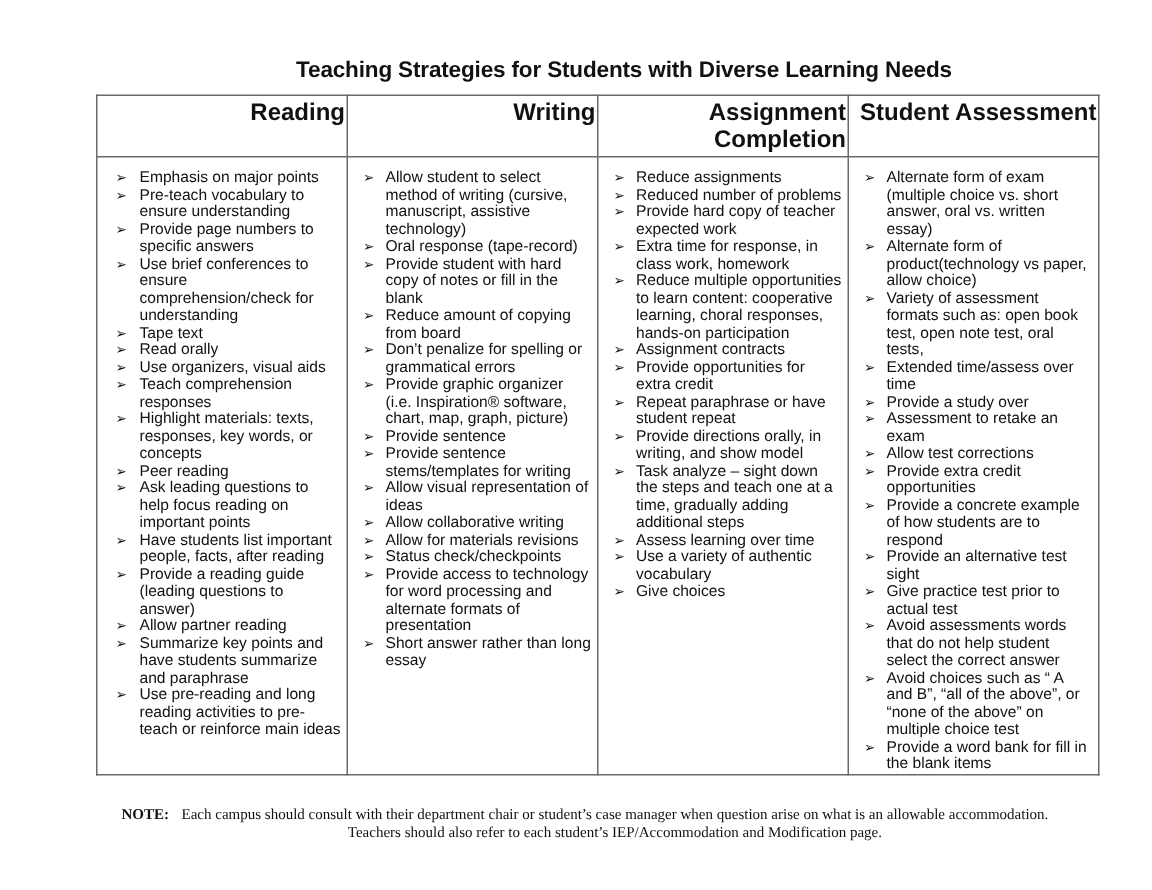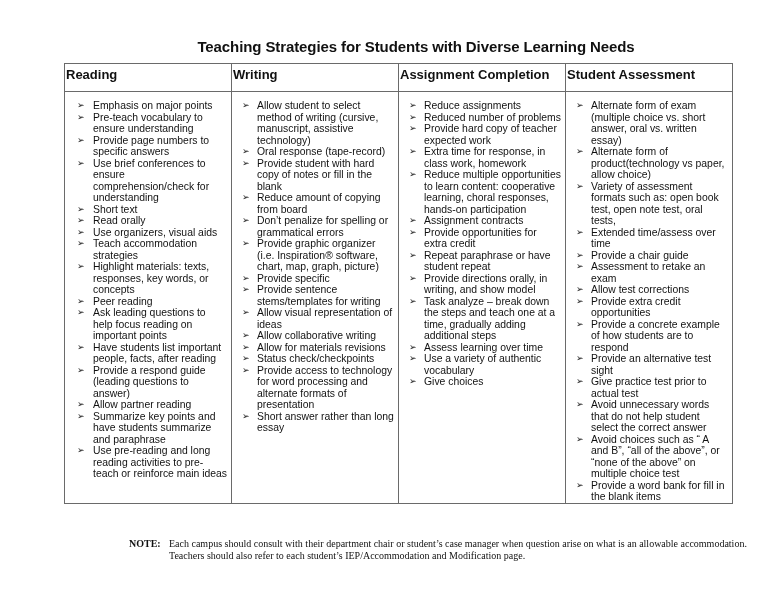--- a/index.html
+++ b/index.html
@@ -1,29 +1,29 @@
 <!DOCTYPE html>
 <html><head>
 <meta charset="utf-8">
 <style>
   html, body { margin:0; padding:0; background:#ffffff; }
   body { width:768px; height:593px; position:relative; overflow:hidden; font-family:"Liberation Sans", sans-serif; color:#111; }
   .title { position:absolute; top:38px; left:0; width:768px; text-align:center; font-weight:bold; font-size:15px; letter-spacing:-0.1px;padding-left:32px; }
   table.grid { position:absolute; top:63px; left:64px; width:668px; border-collapse:collapse; table-layout:fixed; }
   table.grid th, table.grid td { border:1px solid #6a6a6a; vertical-align:top; }
-  table.grid th { height:23px; font-size:13px; font-weight:bold; text-align:left; vertical-align:top; padding-top:3px;margin-top:32px; }
+  table.grid th { height:23px; font-size:16px; font-weight:bold; text-align:right; vertical-align:top; padding-top:3px;margin-top:32px; }
   table.grid td { height:401px; padding:8px 4px 0 4px; }
   ul.bullets { list-style:none; margin:0; padding:0; }
   ul.bullets li { position:relative; padding-left:21px; font-size:10.4px; line-height:11.5px; }
   ul.bullets li .mk { position:absolute; left:6px; top:0; font-size:9px; line-height:11.5px; }
   .col-read ul.bullets li { padding-left:24px; }
   .col-read ul.bullets li .mk { left:8px; }
-  .note { position:absolute; top:538px; left:81px; font-family:"Liberation Serif", serif; font-size:10px; line-height:12px;margin-left:48px; }
+  .note { position:absolute; top:538px; left:81px; font-family:"Liberation Serif", serif; font-size:10px; line-height:12px; }
   .note .label { font-weight:bold; display:inline-block; width:40px; }
-  .note .line2 { padding-left:40px; }
+  .note .line2 { padding-left:40px;text-align:center; }
 </style>
 </head>
 <body>
 
 <div class="title">Teaching Strategies for Students with Diverse Learning Needs</div>
 
 <table class="grid">
   <colgroup>
       <col style="width:167px">
       <col style="width:167px">
@@ -39,83 +39,83 @@
     </tr>
   </thead>
   <tbody>
     <tr>
       <td class="col-read">
           <ul class="bullets">
             <li><span class="mk">➢</span><span>Emphasis on major points</span></li>
             <li><span class="mk">➢</span><span>Pre-teach vocabulary to ensure understanding</span></li>
             <li><span class="mk">➢</span><span>Provide page numbers to specific answers</span></li>
             <li><span class="mk">➢</span><span>Use brief conferences to ensure comprehension/check for understanding</span></li>
-            <li><span class="mk">➢</span><span>Short text</span></li>
+            <li><span class="mk">➢</span><span>Tape text</span></li>
             <li><span class="mk">➢</span><span>Read orally</span></li>
             <li><span class="mk">➢</span><span>Use organizers, visual aids</span></li>
-            <li><span class="mk">➢</span><span>Teach accommodation strategies</span></li>
+            <li><span class="mk">➢</span><span>Teach comprehension responses</span></li>
             <li><span class="mk">➢</span><span>Highlight materials: texts, responses, key words, or concepts</span></li>
             <li><span class="mk">➢</span><span>Peer reading</span></li>
             <li><span class="mk">➢</span><span>Ask leading questions to help focus reading on important points</span></li>
             <li><span class="mk">➢</span><span>Have students list important people, facts, after reading</span></li>
-            <li><span class="mk">➢</span><span>Provide a respond guide (leading questions to answer)</span></li>
+            <li><span class="mk">➢</span><span>Provide a reading guide (leading questions to answer)</span></li>
             <li><span class="mk">➢</span><span>Allow partner reading</span></li>
             <li><span class="mk">➢</span><span>Summarize key points and have students summarize and paraphrase</span></li>
             <li><span class="mk">➢</span><span>Use pre-reading and long reading activities to pre-teach or reinforce main ideas</span></li>
           </ul>
         </td>
       <td>
           <ul class="bullets">
             <li><span class="mk">➢</span><span>Allow student to select method of writing (cursive, manuscript, assistive technology)</span></li>
             <li><span class="mk">➢</span><span>Oral response (tape-record)</span></li>
             <li><span class="mk">➢</span><span>Provide student with hard copy of notes or fill in the blank</span></li>
             <li><span class="mk">➢</span><span>Reduce amount of copying from board</span></li>
             <li><span class="mk">➢</span><span>Don’t penalize for spelling or grammatical errors</span></li>
             <li><span class="mk">➢</span><span>Provide graphic organizer (i.e. Inspiration® software, chart, map, graph, picture)</span></li>
-            <li><span class="mk">➢</span><span>Provide specific</span></li>
+            <li><span class="mk">➢</span><span>Provide sentence</span></li>
             <li><span class="mk">➢</span><span>Provide sentence stems/templates for writing</span></li>
             <li><span class="mk">➢</span><span>Allow visual representation of ideas</span></li>
             <li><span class="mk">➢</span><span>Allow collaborative writing</span></li>
             <li><span class="mk">➢</span><span>Allow for materials revisions</span></li>
             <li><span class="mk">➢</span><span>Status check/checkpoints</span></li>
             <li><span class="mk">➢</span><span>Provide access to technology for word processing and alternate formats of presentation</span></li>
             <li><span class="mk">➢</span><span>Short answer rather than long essay</span></li>
           </ul>
         </td>
       <td>
           <ul class="bullets">
             <li><span class="mk">➢</span><span>Reduce assignments</span></li>
             <li><span class="mk">➢</span><span>Reduced number of problems</span></li>
             <li><span class="mk">➢</span><span>Provide hard copy of teacher expected work</span></li>
             <li><span class="mk">➢</span><span>Extra time for response, in class work, homework</span></li>
             <li><span class="mk">➢</span><span>Reduce multiple opportunities to learn content: cooperative learning, choral responses, hands-on participation</span></li>
             <li><span class="mk">➢</span><span>Assignment contracts</span></li>
             <li><span class="mk">➢</span><span>Provide opportunities for extra credit</span></li>
             <li><span class="mk">➢</span><span>Repeat paraphrase or have student repeat</span></li>
             <li><span class="mk">➢</span><span>Provide directions orally, in writing, and show model</span></li>
-            <li><span class="mk">➢</span><span>Task analyze – break down the steps and teach one at a time, gradually adding additional steps</span></li>
+            <li><span class="mk">➢</span><span>Task analyze – sight down the steps and teach one at a time, gradually adding additional steps</span></li>
             <li><span class="mk">➢</span><span>Assess learning over time</span></li>
             <li><span class="mk">➢</span><span>Use a variety of authentic vocabulary</span></li>
             <li><span class="mk">➢</span><span>Give choices</span></li>
           </ul>
         </td>
       <td>
           <ul class="bullets">
             <li><span class="mk">➢</span><span>Alternate form of exam (multiple choice vs. short answer, oral vs. written essay)</span></li>
             <li><span class="mk">➢</span><span>Alternate form of product(technology vs paper, allow choice)</span></li>
             <li><span class="mk">➢</span><span>Variety of assessment formats such as: open book test, open note test, oral tests,</span></li>
             <li><span class="mk">➢</span><span>Extended time/assess over time</span></li>
-            <li><span class="mk">➢</span><span>Provide a chair guide</span></li>
+            <li><span class="mk">➢</span><span>Provide a study over</span></li>
             <li><span class="mk">➢</span><span>Assessment to retake an exam</span></li>
             <li><span class="mk">➢</span><span>Allow test corrections</span></li>
             <li><span class="mk">➢</span><span>Provide extra credit opportunities</span></li>
             <li><span class="mk">➢</span><span>Provide a concrete example of how students are to respond</span></li>
             <li><span class="mk">➢</span><span>Provide an alternative test sight</span></li>
             <li><span class="mk">➢</span><span>Give practice test prior to actual test</span></li>
-            <li><span class="mk">➢</span><span>Avoid unnecessary words that do not help student select the correct answer</span></li>
+            <li><span class="mk">➢</span><span>Avoid assessments words that do not help student select the correct answer</span></li>
             <li><span class="mk">➢</span><span>Avoid choices such as “ A and B”, “all of the above”, or “none of the above” on multiple choice test</span></li>
             <li><span class="mk">➢</span><span>Provide a word bank for fill in the blank items</span></li>
           </ul>
         </td>
     </tr>
   </tbody>
 </table>
 
 <div class="note">
   <div><span class="label">NOTE:</span><span>Each campus should consult with their department chair or student’s case manager when question arise on what is an allowable accommodation.</span></div>

